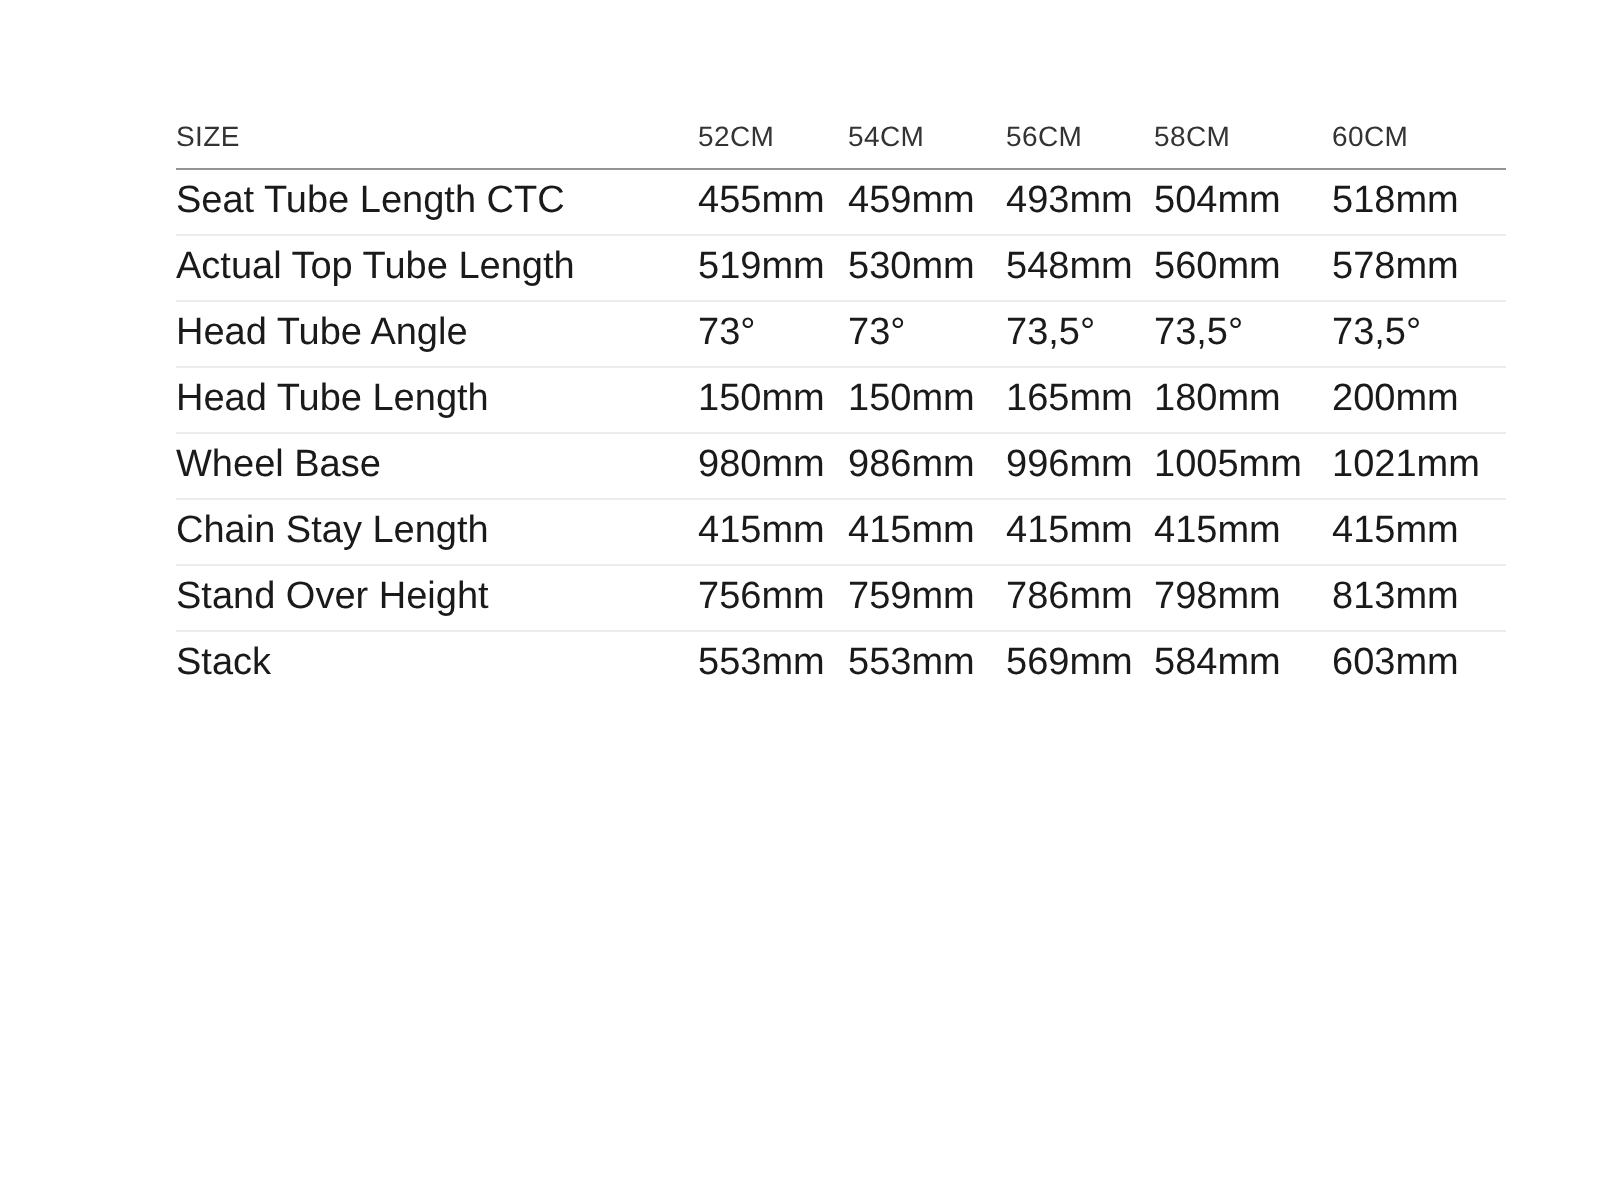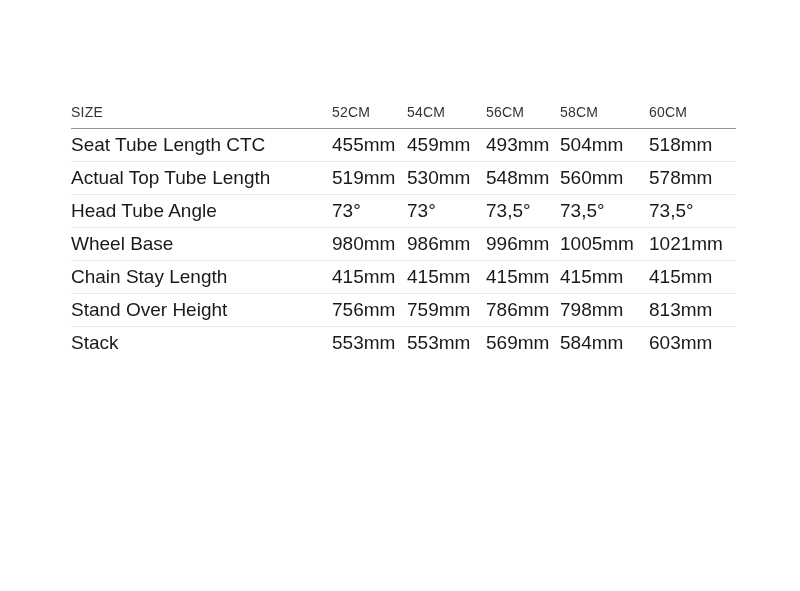--- a/index.html
+++ b/index.html
@@ -6,24 +6,23 @@
   body {
     width: 800px;
     height: 591px;
     background: #ffffff;
     font-family: "Liberation Sans", "DejaVu Sans", sans-serif;
     position: relative;
     overflow: hidden;
   }
   .table-wrap {
     position: absolute;
-    left: 71px;
+    left: 88px;
     top: 58px;
     width: 665px;
-    margin-top: 44px;
   }
   table.geo-table {
     border-collapse: collapse;
     table-layout: fixed;
     width: 665px;
   }
   .geo-table thead th {
     font-size: 14px;
     font-weight: 400;
     color: var(--header-text, #333333);
@@ -92,20 +91,28 @@
         </tr>
         <tr>
           <td>Head Tube Angle</td>
           <td>73°</td>
           <td>73°</td>
           <td>73,5°</td>
           <td>73,5°</td>
           <td>73,5°</td>
         </tr>
         <tr>
+          <td>Head Tube Length</td>
+          <td>150mm</td>
+          <td>150mm</td>
+          <td>165mm</td>
+          <td>180mm</td>
+          <td>200mm</td>
+        </tr>
+        <tr>
           <td>Wheel Base</td>
           <td>980mm</td>
           <td>986mm</td>
           <td>996mm</td>
           <td>1005mm</td>
           <td>1021mm</td>
         </tr>
         <tr>
           <td>Chain Stay Length</td>
           <td>415mm</td>

